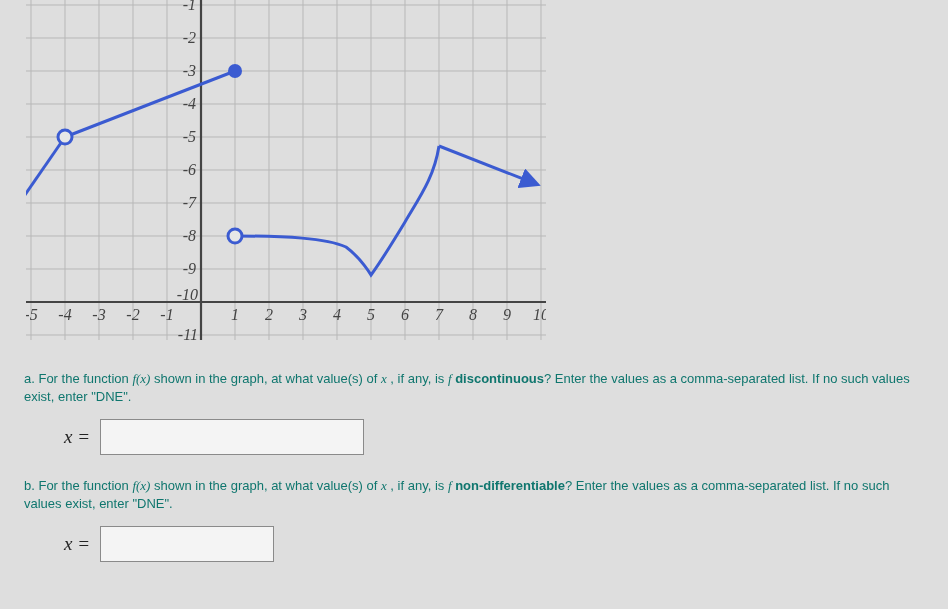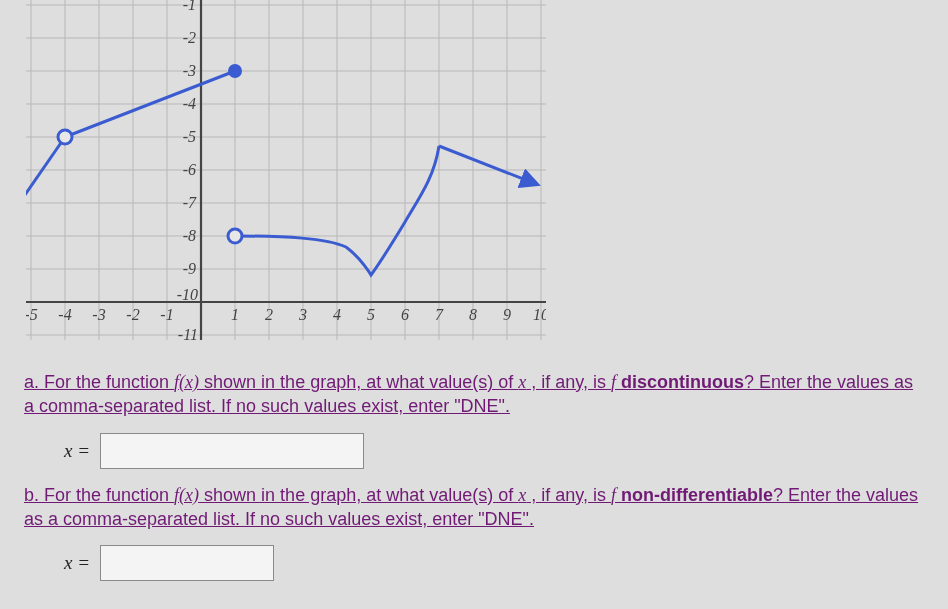--- a/index.html
+++ b/index.html
@@ -20,25 +20,24 @@
     padding: 0 18px;
   }
   .graph-area {
     position: relative;
     width: 520px;
     height: 360px;
     margin-left: 8px;
   }
   .graph-area svg { display: block; }
   .q {
-    font-size: 18px;
+    font-size: 13px;
     line-height: 1.35;
     margin: 10px 6px 0 6px;
-    color: #701a75;
-    text-decoration: underline;
+    color: #0f766e;
   }
   .answer-line {
     display: flex;
     align-items: center;
     margin: 14px 0 0 46px;
     font-size: 19px;
   }
   .eq-label {
     font-style: italic;
     margin-right: 10px;
@@ -168,21 +167,21 @@
   </div>
 
   <div class="q">
     <span>a. For the function </span><span class="fn"><span>f(x)</span></span><span> shown in the graph, at what value(s) of </span><span class="math">x</span><span> , if any, is </span><span class="math">f</span><b><span> discontinuous</span></b><span>? Enter the values as a comma-separated list. If no such values exist, enter "DNE".</span>
   </div>
   <div class="answer-line">
     <span class="eq-label math">x =</span>
     <input class="answer-box" type="text" value="" style="">
   </div>
 
-  <div class="q" style="margin-top:14px">
+  <div class="q" style="margin-top:22px">
     <span>b. For the function </span><span class="fn"><span>f(x)</span></span><span> shown in the graph, at what value(s) of </span><span class="math">x</span><span> , if any, is </span><span class="math">f</span><b><span> non-differentiable</span></b><span>? Enter the values as a comma-separated list. If no such values exist, enter "DNE".</span>
   </div>
   <div class="answer-line">
     <span class="eq-label math">x =</span>
     <input class="answer-box answer-box-b" type="text" value="" style="">
   </div>
 
 </div>
 
 </body></html>

